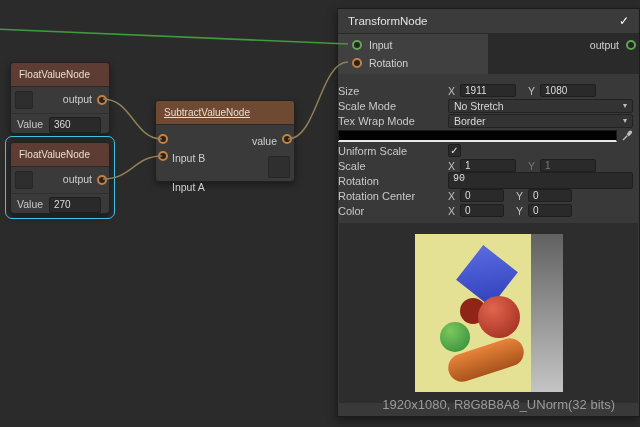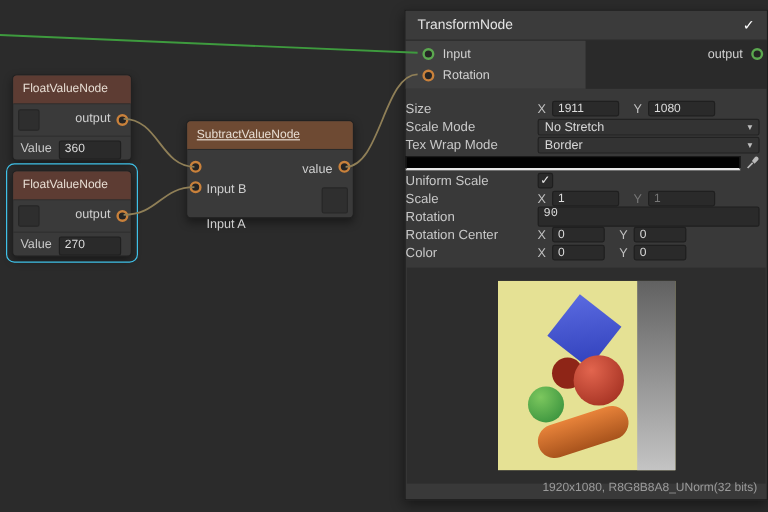--- a/index.html
+++ b/index.html
@@ -112,21 +112,21 @@
     display:flex; align-items:center; justify-content:center;
     font-size:10px; color:#e8e8e8; line-height:1;
   }
 
   .preview {
     position:absolute; left:1px; right:1px; top:214px; height:180px;
     background:#2d2d2d; display:flex; justify-content:center;
   }
   .preview svg { margin-top:11px; }
   .caption {
-    position:absolute; right:8px; bottom:4px; font-size:10px; color:#9a9a9a;
+    position:absolute; right:24px; bottom:4px; font-size:13px; color:#9a9a9a;
   }
 </style>
 </head>
 <body>
 
 <div class="canvas">
 
   <div class="selection-outline"></div>
 
   <div class="node" style="left:10px; top:62px; width:100px; height:72px;">

